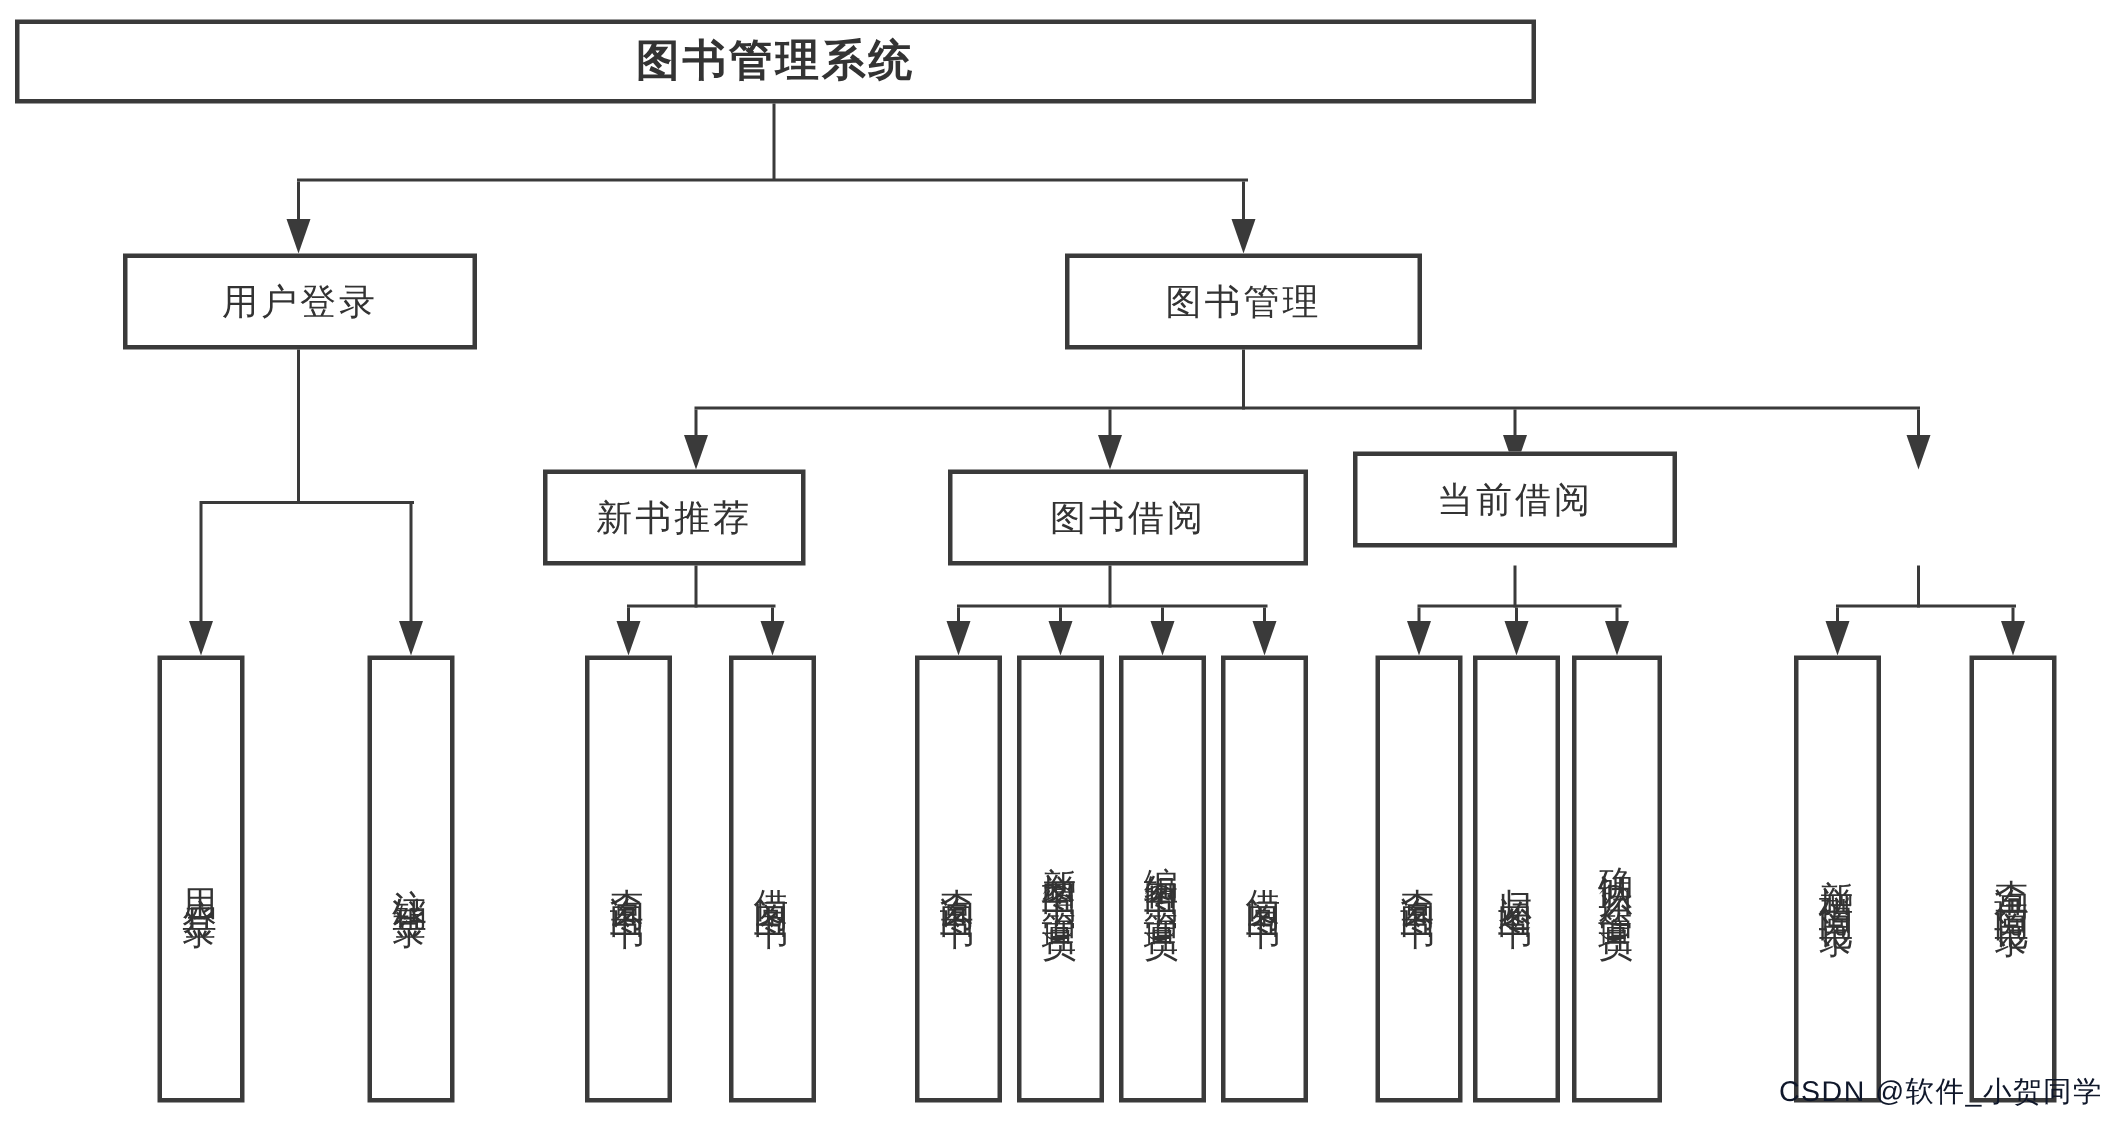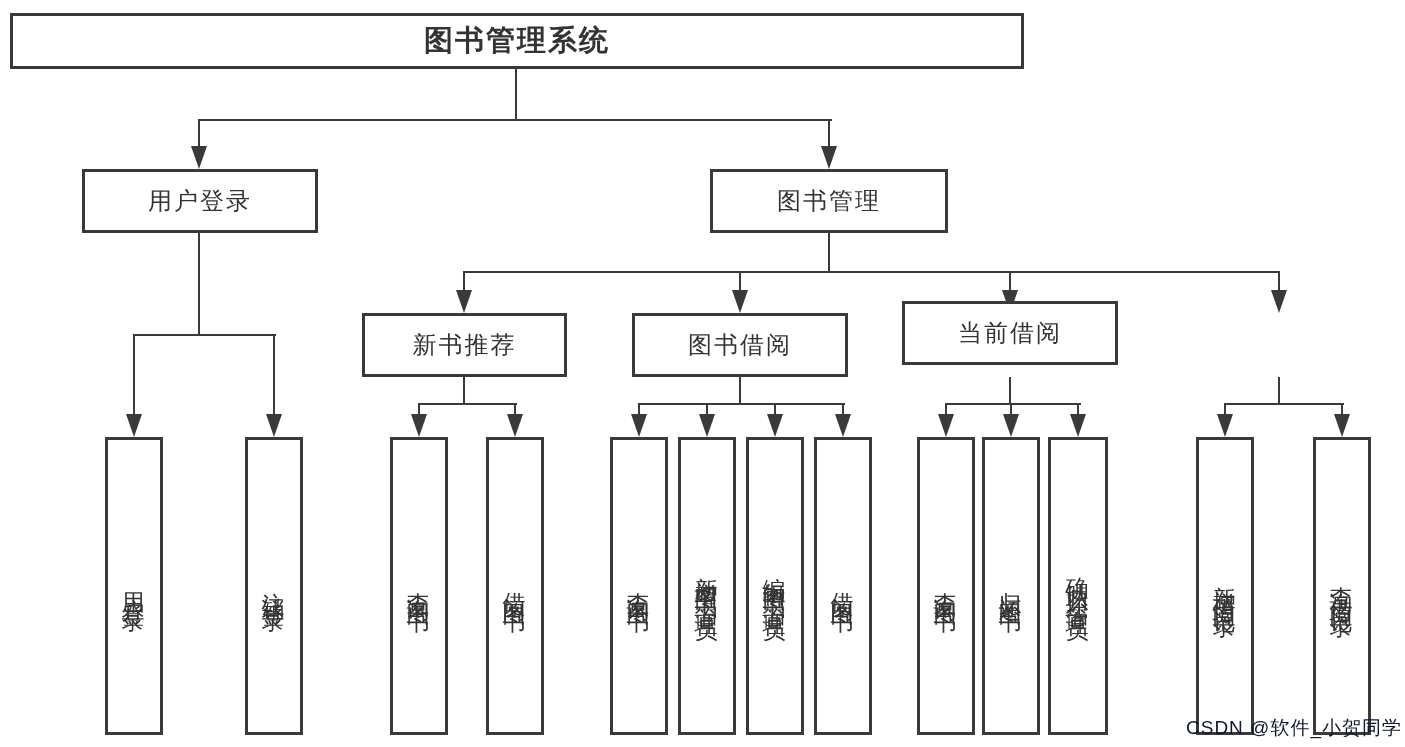--- a/index.html
+++ b/index.html
@@ -57,22 +57,22 @@
   <div class="line" style="left:463px;top:271px;width:817px;height:2px;"></div>
   <div class="line" style="left:463px;top:273px;width:2px;height:19px;"></div>
   <div class="arrow" style="left:456px;top:290px;"></div>
   <div class="line" style="left:739px;top:273px;width:2px;height:19px;"></div>
   <div class="arrow" style="left:732px;top:290px;"></div>
   <div class="line" style="left:1009px;top:273px;width:2px;height:19px;"></div>
   <div class="arrow" style="left:1002px;top:290px;"></div>
   <div class="line" style="left:1278px;top:273px;width:2px;height:19px;"></div>
   <div class="arrow" style="left:1271px;top:290px;"></div>
 
-  <div class="box" style="left:362px;top:313px;width:205px;height:64px;text-align:right;">新书推荐</div>
-  <div class="box" style="left:632px;top:313px;width:216px;height:64px;">图书借阅</div>
+  <div class="box" style="left:362px;top:313px;width:175px;height:64px;text-align:right;">新书推荐</div>
+  <div class="box" style="left:632px;top:313px;width:240px;height:64px;">图书借阅</div>
   <div class="box" style="left:902px;top:301px;width:216px;height:64px;">当前借阅</div>
 
   <div class="line" style="left:463px;top:377px;width:2px;height:28px;"></div>
   <div class="line" style="left:739px;top:377px;width:2px;height:28px;"></div>
   <div class="line" style="left:1009px;top:377px;width:2px;height:28px;"></div>
   <div class="line" style="left:1278px;top:377px;width:2px;height:28px;"></div>
 
   <div class="line" style="left:418px;top:403px;width:99px;height:2px;"></div>
   <div class="line" style="left:638px;top:403px;width:207px;height:2px;"></div>
   <div class="line" style="left:945px;top:403px;width:136px;height:2px;"></div>

